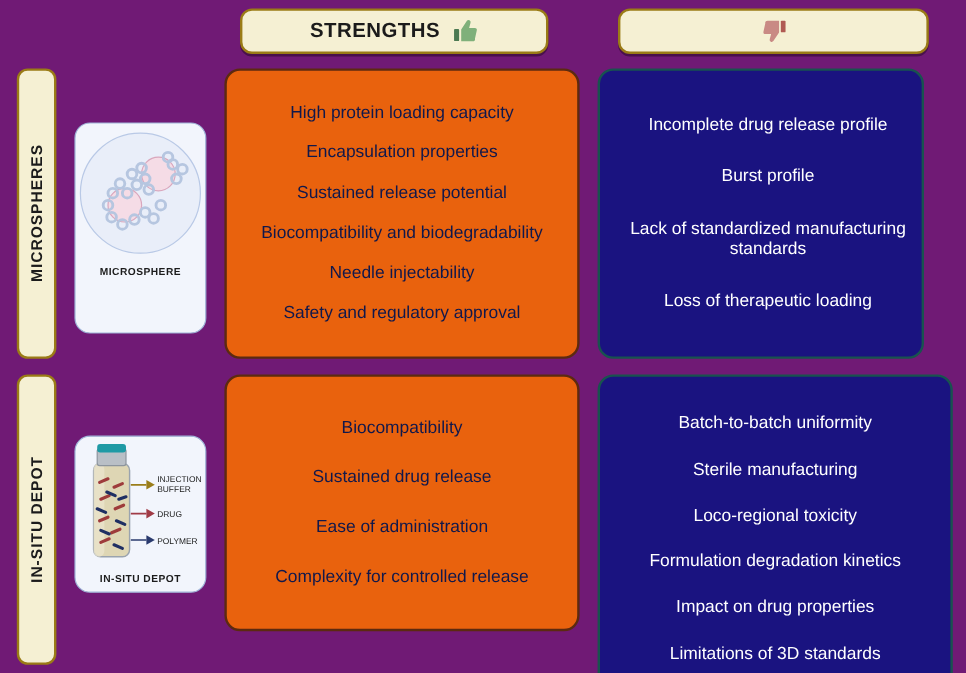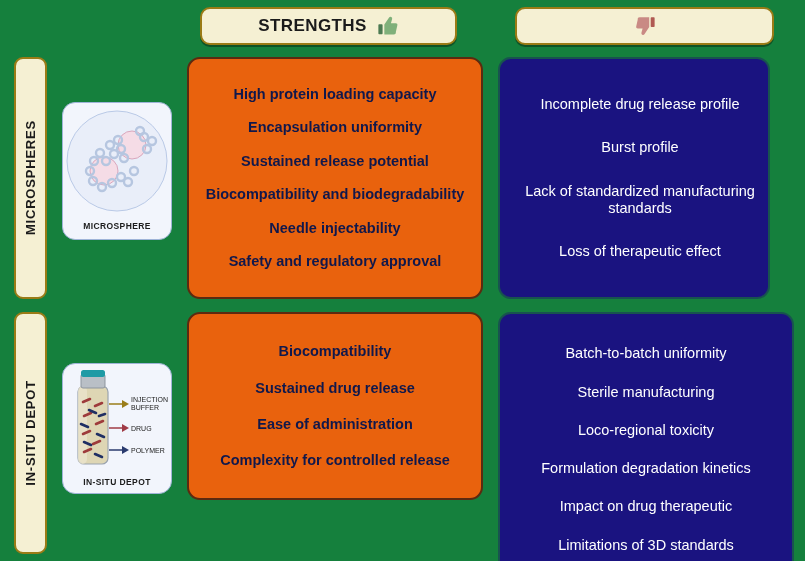--- a/index.html
+++ b/index.html
@@ -9,21 +9,21 @@
     height: 561px;
     background: #000000;
     overflow: hidden;
     font-family: "Liberation Sans", sans-serif;
   }
 
   #root {
     position: relative;
     width: 805px;
     height: 561px;
-    background: #15803d;
+    background: #701a75;
   }
 
   
   .header-pill {
     position: absolute;
     height: 38px;
     background: #f5f0d3;
     border: 2px solid #9a7b16;
     border-radius: 10px;
     display: flex;
@@ -74,21 +74,21 @@
     left: 62px;
     background: #f2f5fc;
     border: 1.5px solid #9fb4d8;
     border-radius: 13px;
     display: flex;
     flex-direction: column;
     align-items: center;
     justify-content: flex-start;
     overflow: hidden;
   }
-  #illus-micro { top: 102px; width: 110px; height: 138px; }
+  #illus-micro { top: 102px; width: 110px; height: 176px; }
   #illus-depot { top: 363px; width: 110px; height: 131px; }
 
   .illus-caption {
     font-size: 8.5px;
     font-weight: bold;
     letter-spacing: 0.4px;
     color: #1c1c1c;
     text-align: center;
     width: 100%;
   }
@@ -102,37 +102,36 @@
     display: flex;
     flex-direction: column;
     align-items: center;
     justify-content: space-evenly;
     padding: 10px 12px;
     text-align: center;
   }
   .panel.orange {
     background: #e9620d;
     border: 2px solid #5c2a10;
-    font-weight: bold;
   }
   .panel.blue {
     background: #1a1380;
     border: 2px solid #18534f;
   }
   .panel .item {
     font-size: 14.5px;
     line-height: 1.16;
     width: 100%;
   }
   .panel.orange .item { color: #10184c; }
   .panel.blue .item { color: #ffffff; }
 
   #panel-s1 { left: 187px; top: 57px; width: 296px; height: 242px; }
   #panel-l1 { left: 498px; top: 57px; width: 272px; height: 242px; padding-left: 24px; }
-  #panel-s2 { left: 187px; top: 312px; width: 296px; height: 188px; }
+  #panel-s2 { left: 187px; top: 312px; width: 296px; height: 214px; }
   #panel-l2 { left: 498px; top: 312px; width: 296px; height: 275px; }
 </style>
 </head>
 <body>
 
 <div id="root">
 
   <div class="header-pill" id="hdr-strengths">
     <span class="pill-label">STRENGTHS</span>
     <svg class="thumb-icon" viewBox="0 0 24 24">
@@ -221,43 +220,43 @@
       <text x="69" y="38" font-family="Liberation Sans, sans-serif" font-size="7" fill="#1b1b1b">INJECTION</text>
       <text x="69" y="46" font-family="Liberation Sans, sans-serif" font-size="7" fill="#1b1b1b">BUFFER</text>
       <text x="69" y="67" font-family="Liberation Sans, sans-serif" font-size="7" fill="#1b1b1b">DRUG</text>
       <text x="69" y="89" font-family="Liberation Sans, sans-serif" font-size="7" fill="#1b1b1b">POLYMER</text>
     </svg>
     <div class="illus-caption">IN-SITU DEPOT</div>
   </div>
 
   <div class="panel orange" id="panel-s1">
     <div class="item">High protein loading capacity</div>
-    <div class="item">Encapsulation uniformity</div>
+    <div class="item">Encapsulation properties</div>
     <div class="item">Sustained release potential</div>
     <div class="item">Biocompatibility and biodegradability</div>
     <div class="item">Needle injectability</div>
     <div class="item">Safety and regulatory approval</div>
   </div>
 
   <div class="panel blue" id="panel-l1">
     <div class="item">Incomplete drug release profile</div>
     <div class="item">Burst profile</div>
     <div class="item">Lack of standardized manufacturing standards</div>
-    <div class="item">Loss of therapeutic effect</div>
+    <div class="item">Loss of therapeutic loading</div>
   </div>
 
   <div class="panel orange" id="panel-s2">
     <div class="item">Biocompatibility</div>
     <div class="item">Sustained drug release</div>
     <div class="item">Ease of administration</div>
     <div class="item">Complexity for controlled release</div>
   </div>
 
   <div class="panel blue" id="panel-l2">
     <div class="item">Batch-to-batch uniformity</div>
     <div class="item">Sterile manufacturing</div>
     <div class="item">Loco-regional toxicity</div>
     <div class="item">Formulation degradation kinetics</div>
-    <div class="item">Impact on drug therapeutic</div>
+    <div class="item">Impact on drug properties</div>
     <div class="item">Limitations of 3D standards</div>
   </div>
 
 </div>
 
 </body></html>

